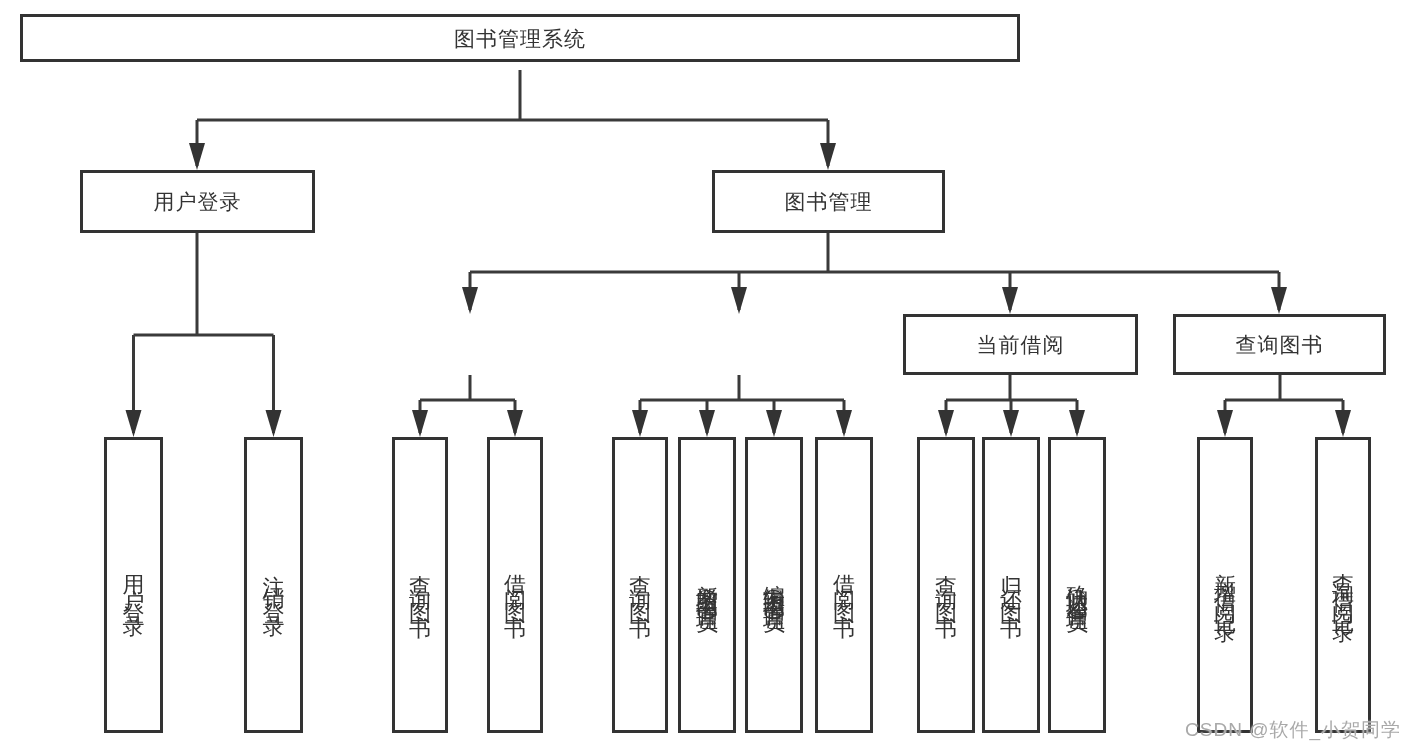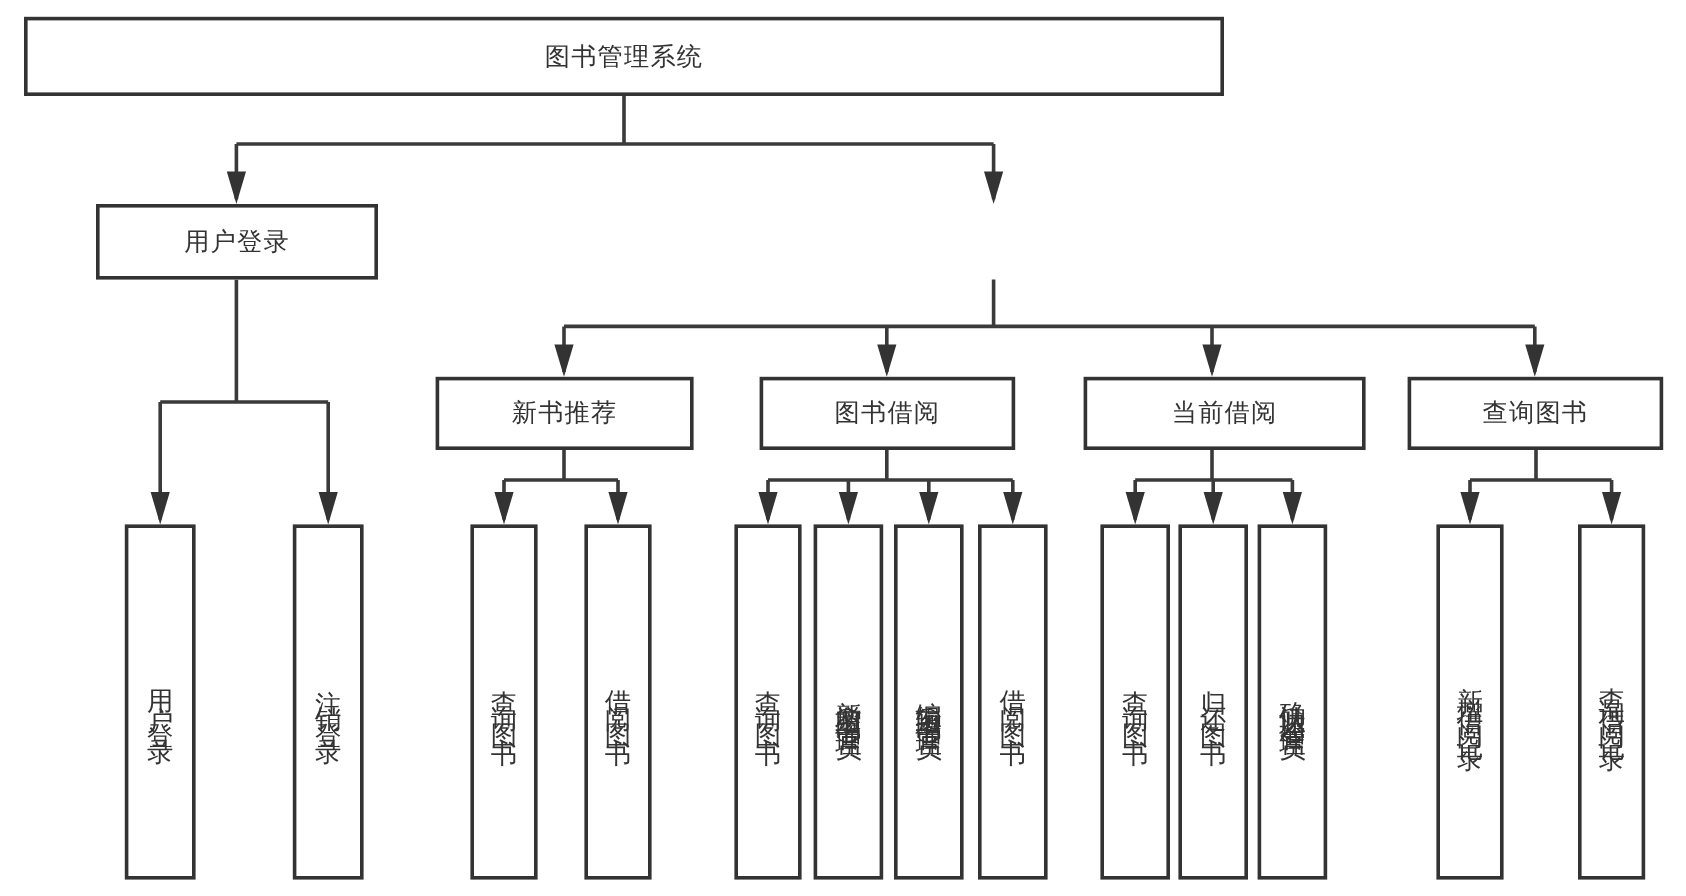--- a/index.html
+++ b/index.html
@@ -86,26 +86,25 @@
       <polygon points="766,410 782,410 774,437"></polygon>
       <polygon points="836,410 852,410 844,437"></polygon>
       <polygon points="938,410 954,410 946,437"></polygon>
       <polygon points="1003,410 1019,410 1011,437"></polygon>
       <polygon points="1069,410 1085,410 1077,437"></polygon>
       <polygon points="1217,410 1233,410 1225,437"></polygon>
       <polygon points="1335,410 1351,410 1343,437"></polygon>
     </g>
   </svg>
 
-  <div class="node h" style="left:20px; top:14px; width:1000px; height:66px;">图书管理系统</div>
+  <div class="node h" style="left:20px; top:14px; width:1000px; height:48px;">图书管理系统</div>
 
   <div class="node h" style="left:80px; top:170px; width:235px; height:63px;">用户登录</div>
+  <div class="node h" style="left:712px; top:170px; width:233px; height:63px;">图书管理</div>
 
-  <div class="node h" style="left:363px; top:314px; width:215px; height:61px;">新书推荐</div>
-  <div class="node h" style="left:633px; top:314px; width:213px; height:61px;">图书借阅</div>
   <div class="node h" style="left:903px; top:314px; width:235px; height:61px;">当前借阅</div>
   <div class="node h" style="left:1173px; top:314px; width:213px; height:61px;">查询图书</div>
 
   <div class="node v v4" style="left:104px; top:437px; width:59px; height:296px;">用户登录</div>
   <div class="node v v4" style="left:244px; top:437px; width:59px; height:296px;">注销登录</div>
 
   <div class="node v v4" style="left:392px; top:437px; width:56px; height:296px;">查询图书</div>
   <div class="node v v4" style="left:487px; top:437px; width:56px; height:296px;">借阅图书</div>
 
   <div class="node v v4" style="left:612px; top:437px; width:56px; height:296px;">查询图书</div>
@@ -113,13 +112,14 @@
   <div class="node v v9" style="left:745px; top:437px; width:58px; height:296px;">编辑图书（管理员）</div>
   <div class="node v v4" style="left:815px; top:437px; width:58px; height:296px;">借阅图书</div>
 
   <div class="node v v4" style="left:917px; top:437px; width:58px; height:296px;">查询图书</div>
   <div class="node v v4" style="left:982px; top:437px; width:58px; height:296px;">归还图书</div>
   <div class="node v v9" style="left:1048px; top:437px; width:58px; height:296px;">确认归还（管理员）</div>
 
   <div class="node v v6" style="left:1197px; top:437px; width:56px; height:296px;">新增借阅记录</div>
   <div class="node v v6" style="left:1315px; top:437px; width:56px; height:296px;">查询借阅记录</div>
 
+  <div class="watermark">CSDN @软件_小贺同学</div>
 </div>
 
 </body></html>

